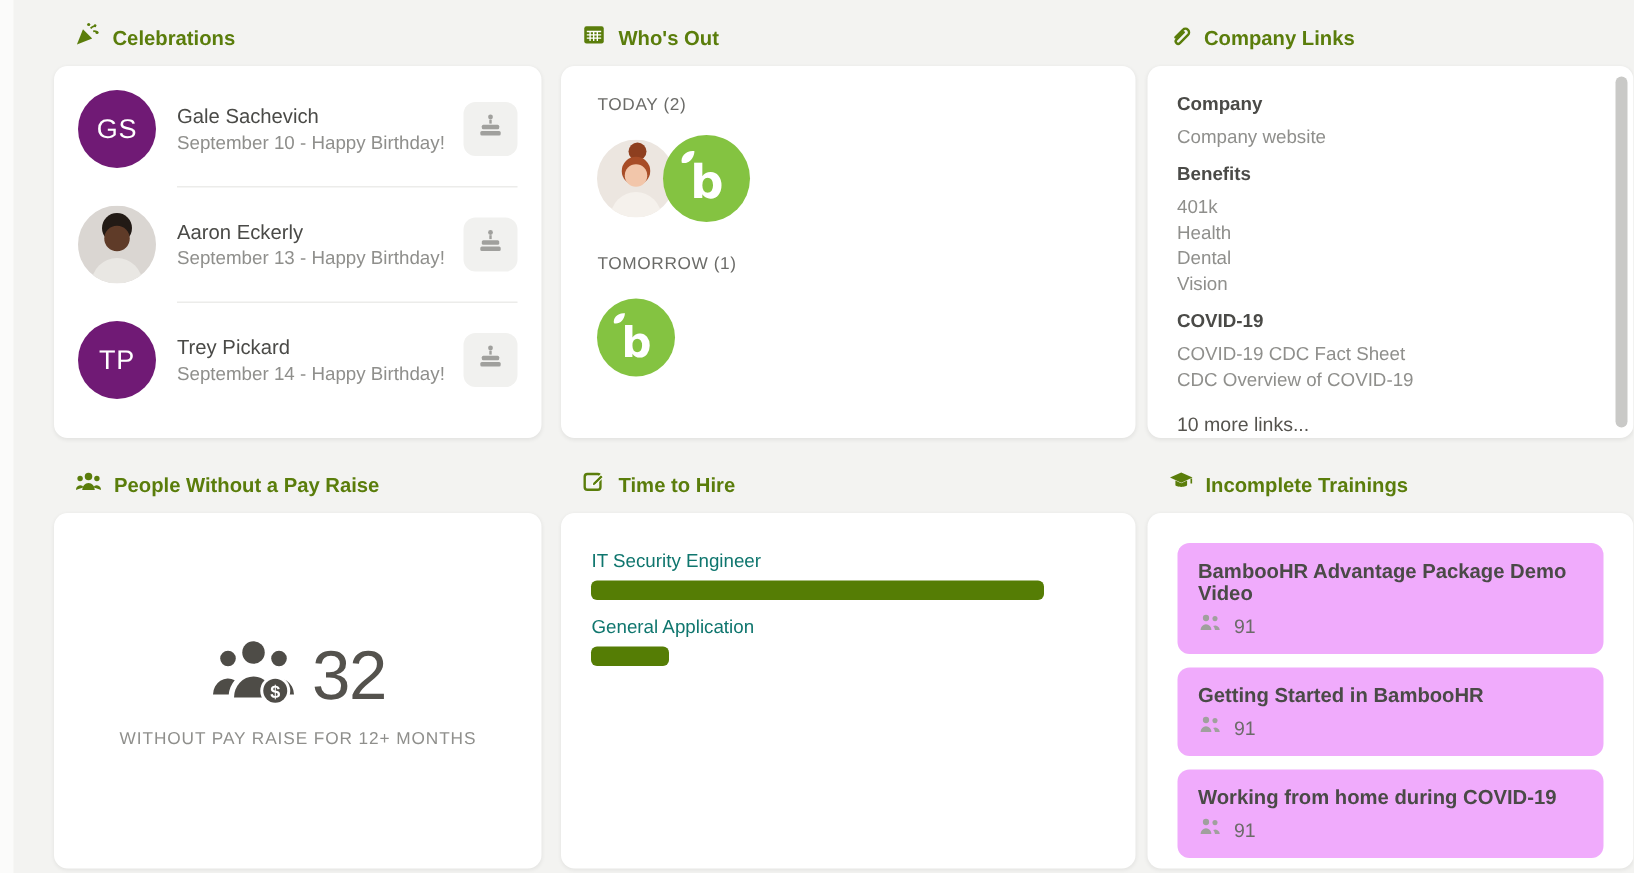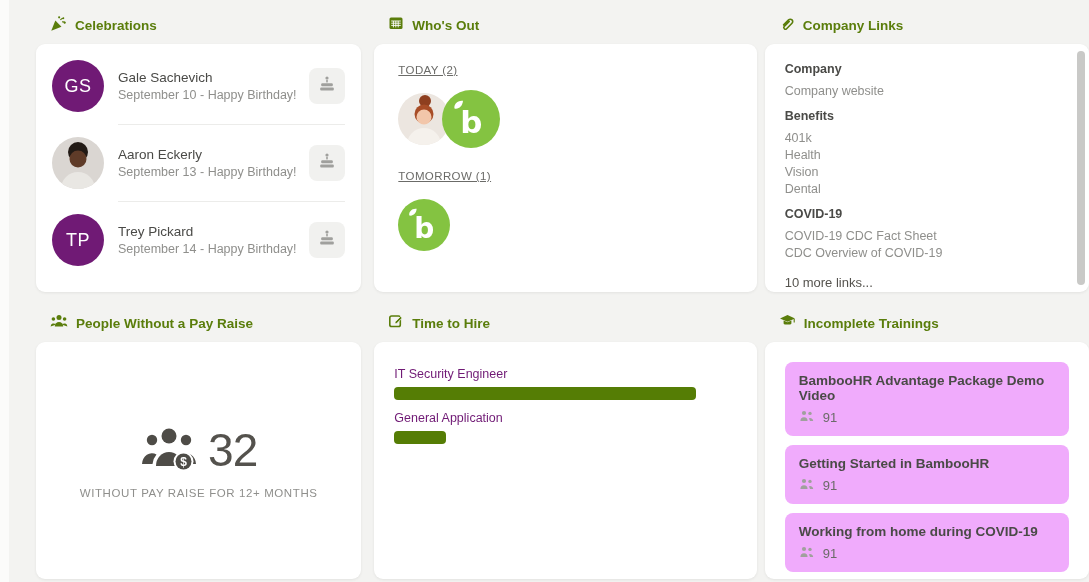--- a/index.html
+++ b/index.html
@@ -40,21 +40,21 @@
   .avatar-initials{ background:#701a75; display:flex; align-items:center; justify-content:center;
     color:#ffffff; font-size:18px; letter-spacing:.5px; }
   .celeb-text{ margin-left:14px; flex:1 1 auto; min-width:0; }
   .celeb-name{ font-size:13.5px; color:#4a4a47; }
   .celeb-date{ font-size:12.5px; color:#8f8f8c; margin-top:3px; }
   .cake-btn{ width:36px; height:36px; border-radius:8px; background:#f1f1ef; border:0;
     display:flex; align-items:center; justify-content:center; cursor:pointer; flex:0 0 auto; }
 
   
   .whosout-card{ padding:20px 24px; }
-  .wo-label{ font-size:11.5px; color:#6b6b68; letter-spacing:.4px;text-decoration:underline; }
+  .wo-label{ font-size:11.5px; color:#6b6b68; letter-spacing:.4px; }
   .wo-avatars{ display:flex; align-items:center; margin:14px 0 22px 0; height:58px; }
   .blogo{ border-radius:50%; background:#84c341; position:relative; display:flex;
     align-items:center; justify-content:center; flex:0 0 auto; }
   .blogo .bchar{ color:#ffffff; font-weight:bold; font-family:"DejaVu Sans", sans-serif; }
   .blogo svg{ position:absolute; }
   .blogo-58{ width:58px; height:58px; margin-left:-8px; z-index:2; box-shadow:0 0 0 0 transparent; }
   .blogo-58 .bchar{ font-size:31px; padding-top:6px; }
   .blogo-58 svg{ left:11px; top:9px; }
   .blogo-52{ width:52px; height:52px; }
   .blogo-52 .bchar{ font-size:28px; padding-top:6px; }
@@ -70,21 +70,21 @@
   .scrollbar-thumb{ width:8px; height:100%; border-radius:4px; background:#c9c9c7; }
 
   
   .payraise-card{ display:flex; flex-direction:column; align-items:center; justify-content:center; }
   .pr-big{ display:flex; align-items:center; }
   .pr-count{ font-size:46px; color:#54524d; margin-left:10px; letter-spacing:-1px; }
   .pr-caption{ font-size:11.5px; color:#8f8f8c; letter-spacing:.6px; margin-top:10px; }
 
   
   .hire-card{ padding:25px 20px; }
-  .hire-label{ font-size:12.5px; color:#701a75; margin-bottom:6px; }
+  .hire-label{ font-size:12.5px; color:#0f766e; margin-bottom:6px; }
   .hire-bar{ height:13px; border-radius:4px; background:#557d05; margin-bottom:11px; }
 
   
   .trainings-card{ padding:20px 20px 0 20px; }
   .training-item{ background:#f0abfc; border-radius:8px; padding:11px 14px 10px 14px; margin-bottom:9px; cursor:pointer; }
   .training-title{ font-size:13.5px; font-weight:bold; color:#4a4a47; }
   .training-sub{ display:flex; align-items:center; margin-top:5px; }
   .training-count{ font-size:13px; color:#6b6b68; margin-left:9px; }
   .more-trainings{ font-size:12.5px; color:#8f8f8c; margin-top:6px; cursor:pointer; }
 
@@ -234,22 +234,22 @@
         </span>
         <h2 class="widget-title">Company Links</h2>
       </div>
       <div class="card card-r1 links-card">
         <div class="link-group-heading first">Company</div>
         <a class="company-link">Company website</a>
 
         <div class="link-group-heading">Benefits</div>
         <a class="company-link">401k</a>
         <a class="company-link">Health</a>
+        <a class="company-link">Dental</a>
         <a class="company-link">Vision</a>
-        <a class="company-link">Dental</a>
 
         <div class="link-group-heading">COVID-19</div>
         <a class="company-link">COVID-19 CDC Fact Sheet</a>
         <a class="company-link">CDC Overview of COVID-19</a>
 
         <div class="more-links">10 more links...</div>
 
         <div class="scrollbar-track">
           <div class="scrollbar-thumb"></div>
         </div>

